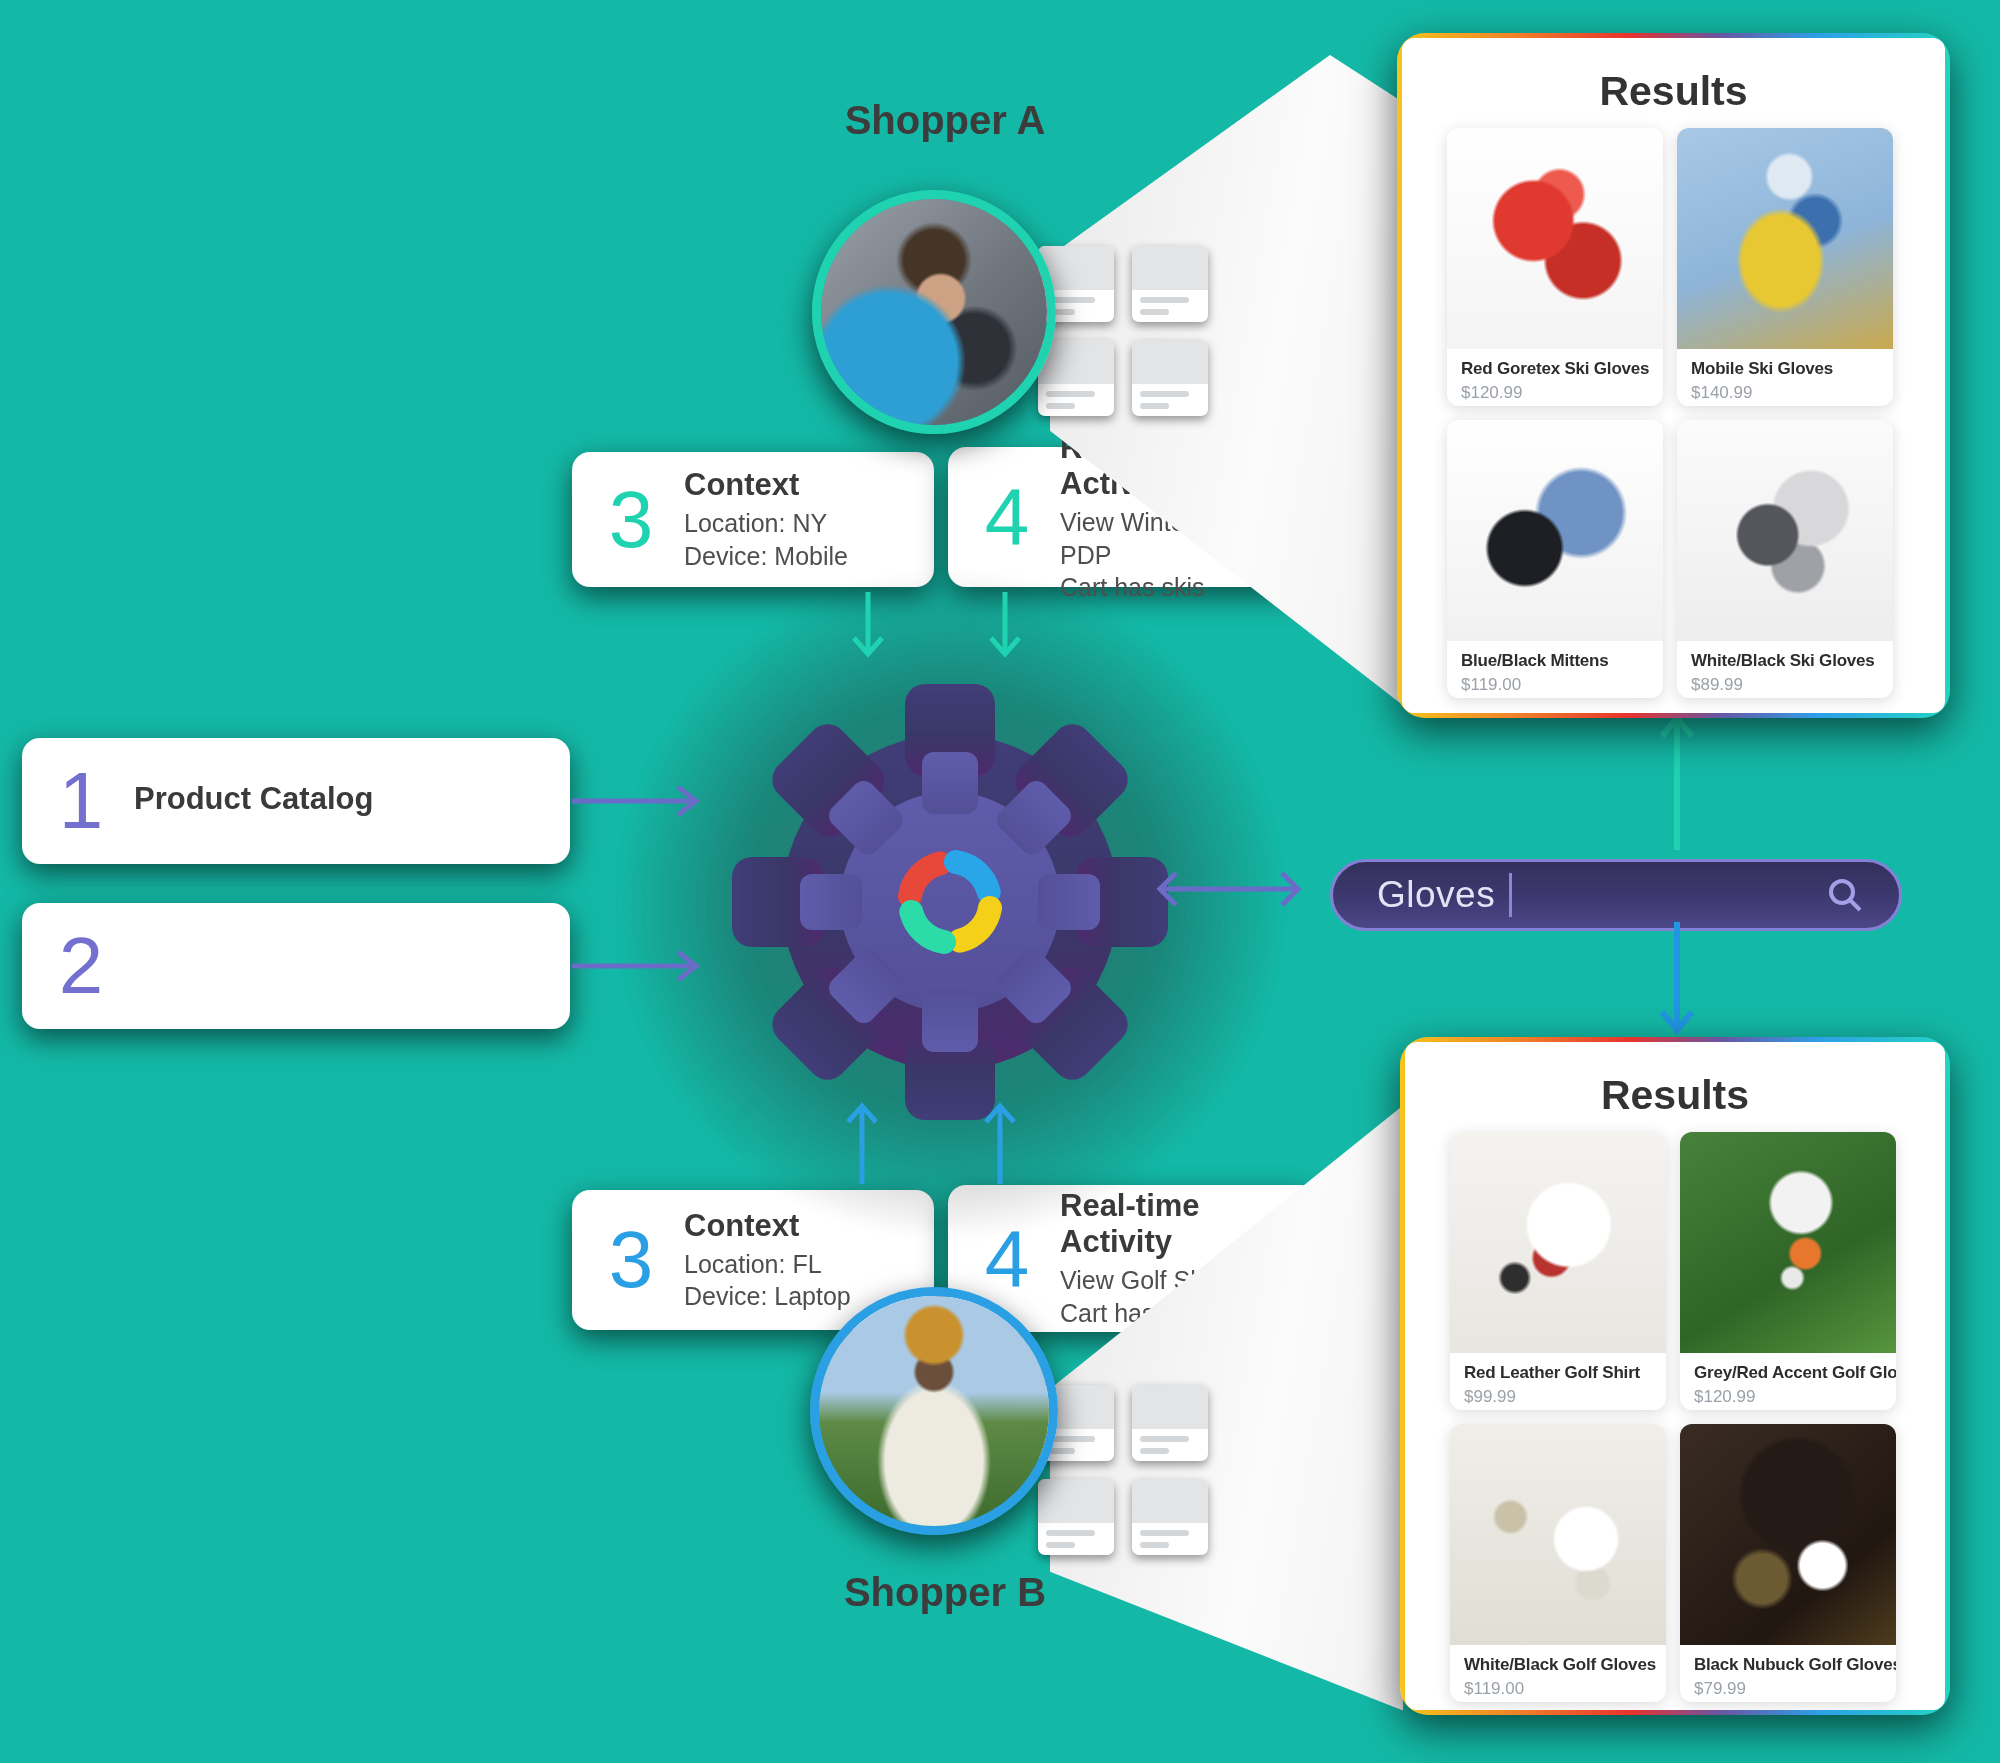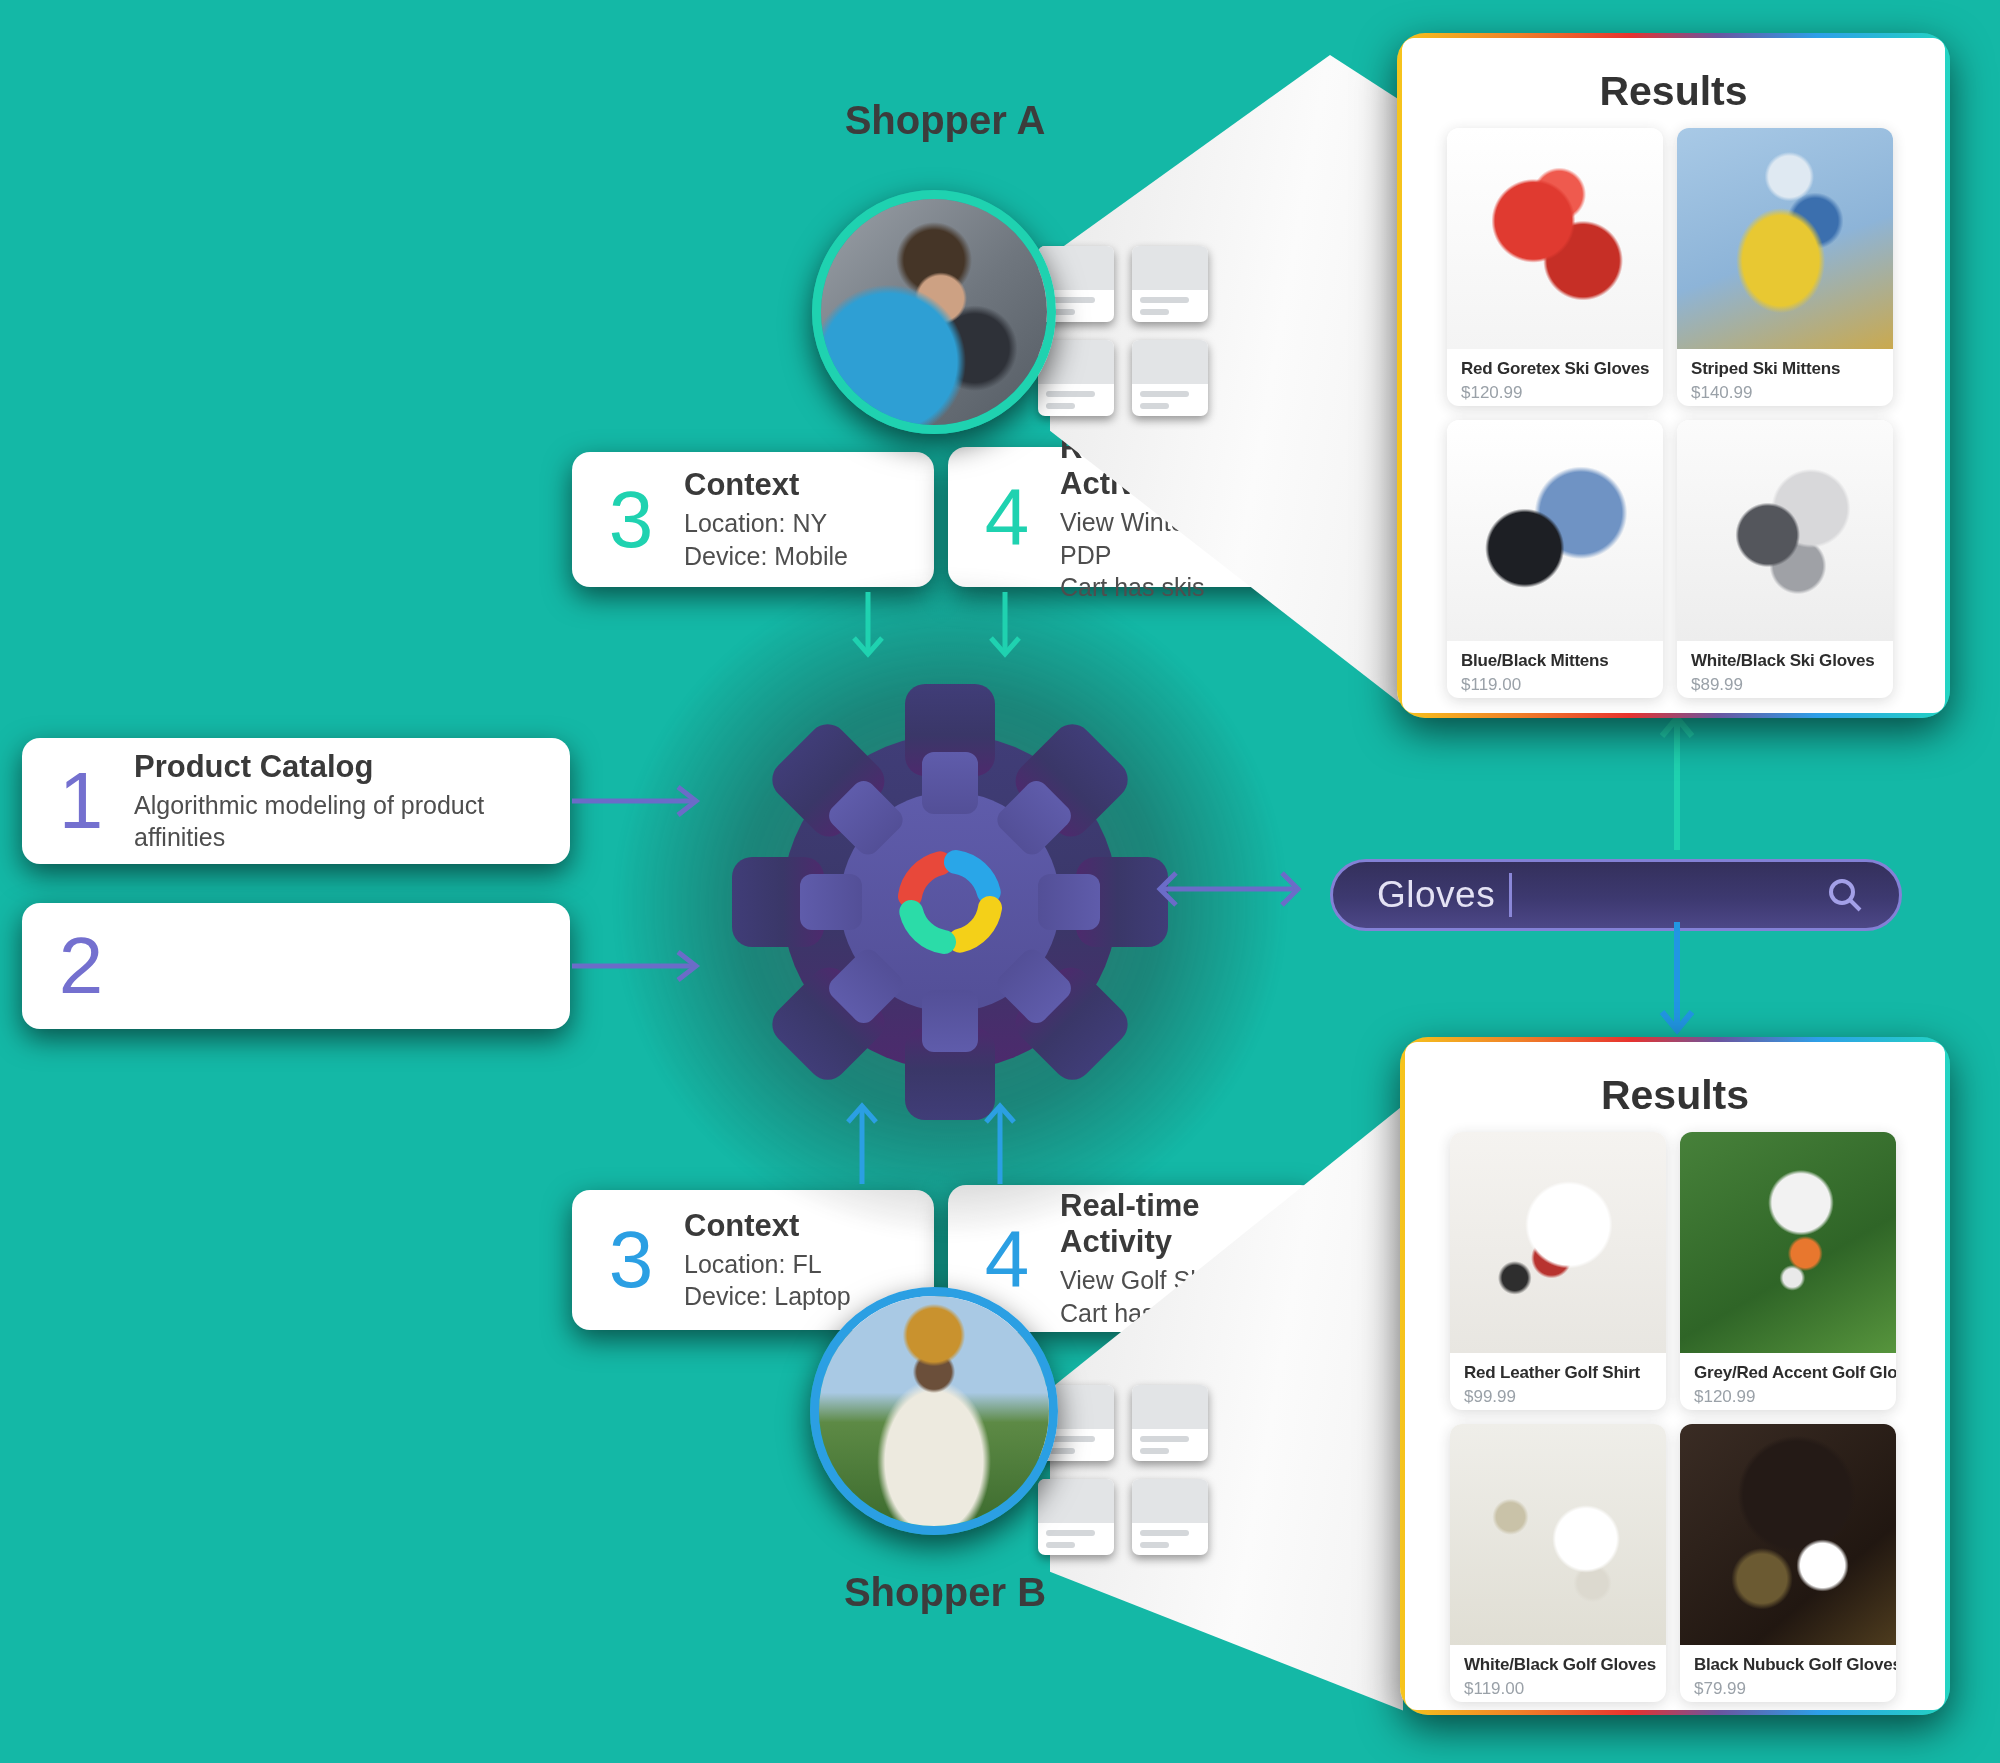--- a/index.html
+++ b/index.html
@@ -158,21 +158,20 @@
     <g stroke="#1fd2b0" stroke-width="5" fill="none">
         <line x1="20" y1="0" x2="20" y2="60"></line>
         <polyline points="6,46 20,62 34,46"></polyline>
       </g>
   </svg>
 
   <div class="info-box" style="left:22px; top:738px; width:548px; height:126px;">
     <div class="info-num num-purple">1</div>
     <div>
       <div class="info-title">Product Catalog</div>
-      <div class="info-line">Algorithmic modeling of product affinities</div>
     </div>
   </div>
   <svg class="arrow" style="left:572px; top:780px;" width="132" height="42">
     <g stroke="#6b6cc8" stroke-width="5" fill="none">
         <line x1="0" y1="21" x2="120" y2="21"></line>
         <polyline points="106,7 124,21 106,35"></polyline>
       </g>
   </svg>
 
   <div class="info-box" style="left:22px; top:903px; width:548px; height:126px;">
@@ -336,21 +335,21 @@
         <div class="product-card">
           <div class="product-img" style="background: radial-gradient(circle at 40% 42%, rgb(224, 58, 48) 0px, rgb(224, 58, 48) 21%, rgba(224, 58, 48, 0) 23%), radial-gradient(circle at 63% 60%, rgb(198, 47, 38) 0px, rgb(198, 47, 38) 19%, rgba(198, 47, 38, 0) 21%), radial-gradient(circle at 52% 30%, rgb(239, 90, 78) 0px, rgb(239, 90, 78) 12%, rgba(239, 90, 78, 0) 14%), linear-gradient(rgb(255, 255, 255), rgb(244, 244, 244));"></div>
           <div class="product-meta">
             <div class="product-name">Red Goretex Ski Gloves</div>
             <div class="product-price">$120.99</div>
           </div>
         </div>
         <div class="product-card">
           <div class="product-img" style="background: radial-gradient(circle at 52% 22%, rgb(223, 233, 242) 0px, rgb(223, 233, 242) 10%, rgba(223, 233, 242, 0) 12%), radial-gradient(at 48% 60%, rgb(232, 200, 50) 0px, rgb(232, 200, 50) 24%, rgba(232, 200, 50, 0) 28%), radial-gradient(circle at 64% 42%, rgb(59, 111, 174) 0px, rgb(59, 111, 174) 12%, rgba(59, 111, 174, 0) 15%), linear-gradient(160deg, rgb(168, 201, 230) 0%, rgb(141, 180, 216) 55%, rgb(202, 169, 78) 100%);"></div>
           <div class="product-meta">
-            <div class="product-name">Striped Ski Mittens</div>
+            <div class="product-name">Mobile Ski Gloves</div>
             <div class="product-price">$140.99</div>
           </div>
         </div>
         <div class="product-card">
           <div class="product-img" style="background: radial-gradient(circle at 36% 58%, rgb(29, 31, 36) 0px, rgb(29, 31, 36) 19%, rgba(29, 31, 36, 0) 21%), radial-gradient(circle at 62% 42%, rgb(111, 147, 196) 0px, rgb(111, 147, 196) 22%, rgba(111, 147, 196, 0) 25%), linear-gradient(rgb(255, 255, 255), rgb(241, 241, 241));"></div>
           <div class="product-meta">
             <div class="product-name">Blue/Black Mittens</div>
             <div class="product-price">$119.00</div>
           </div>
         </div>

